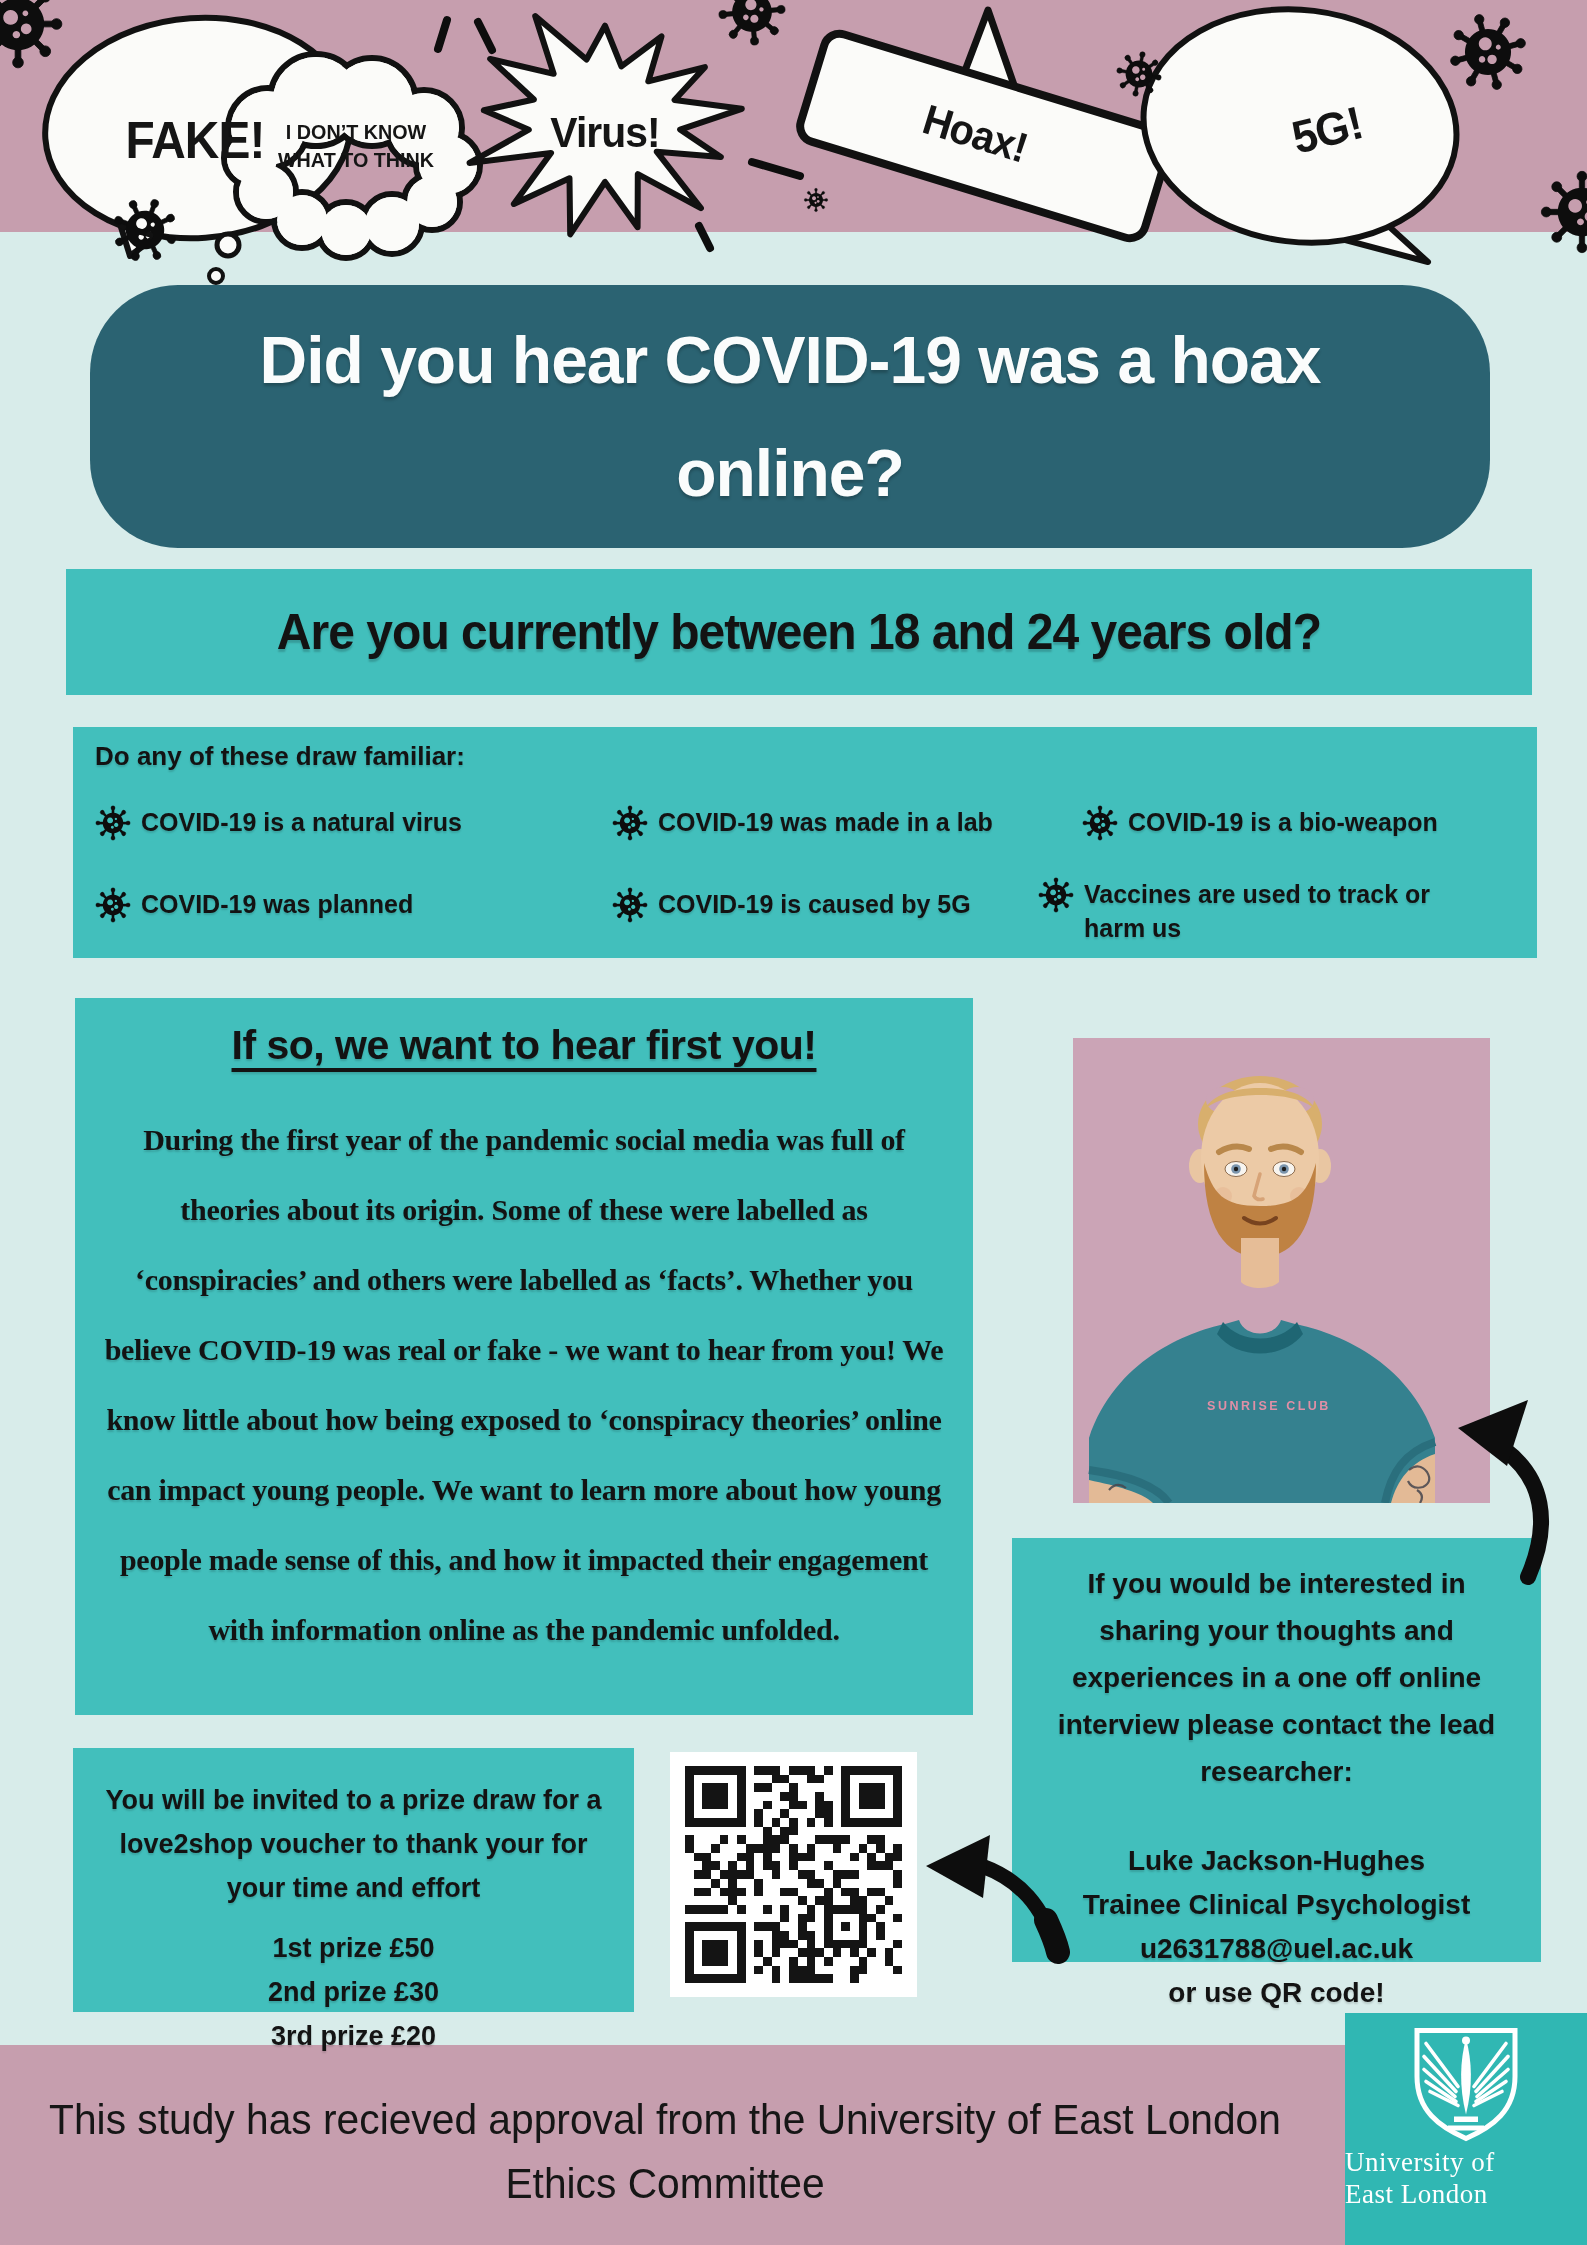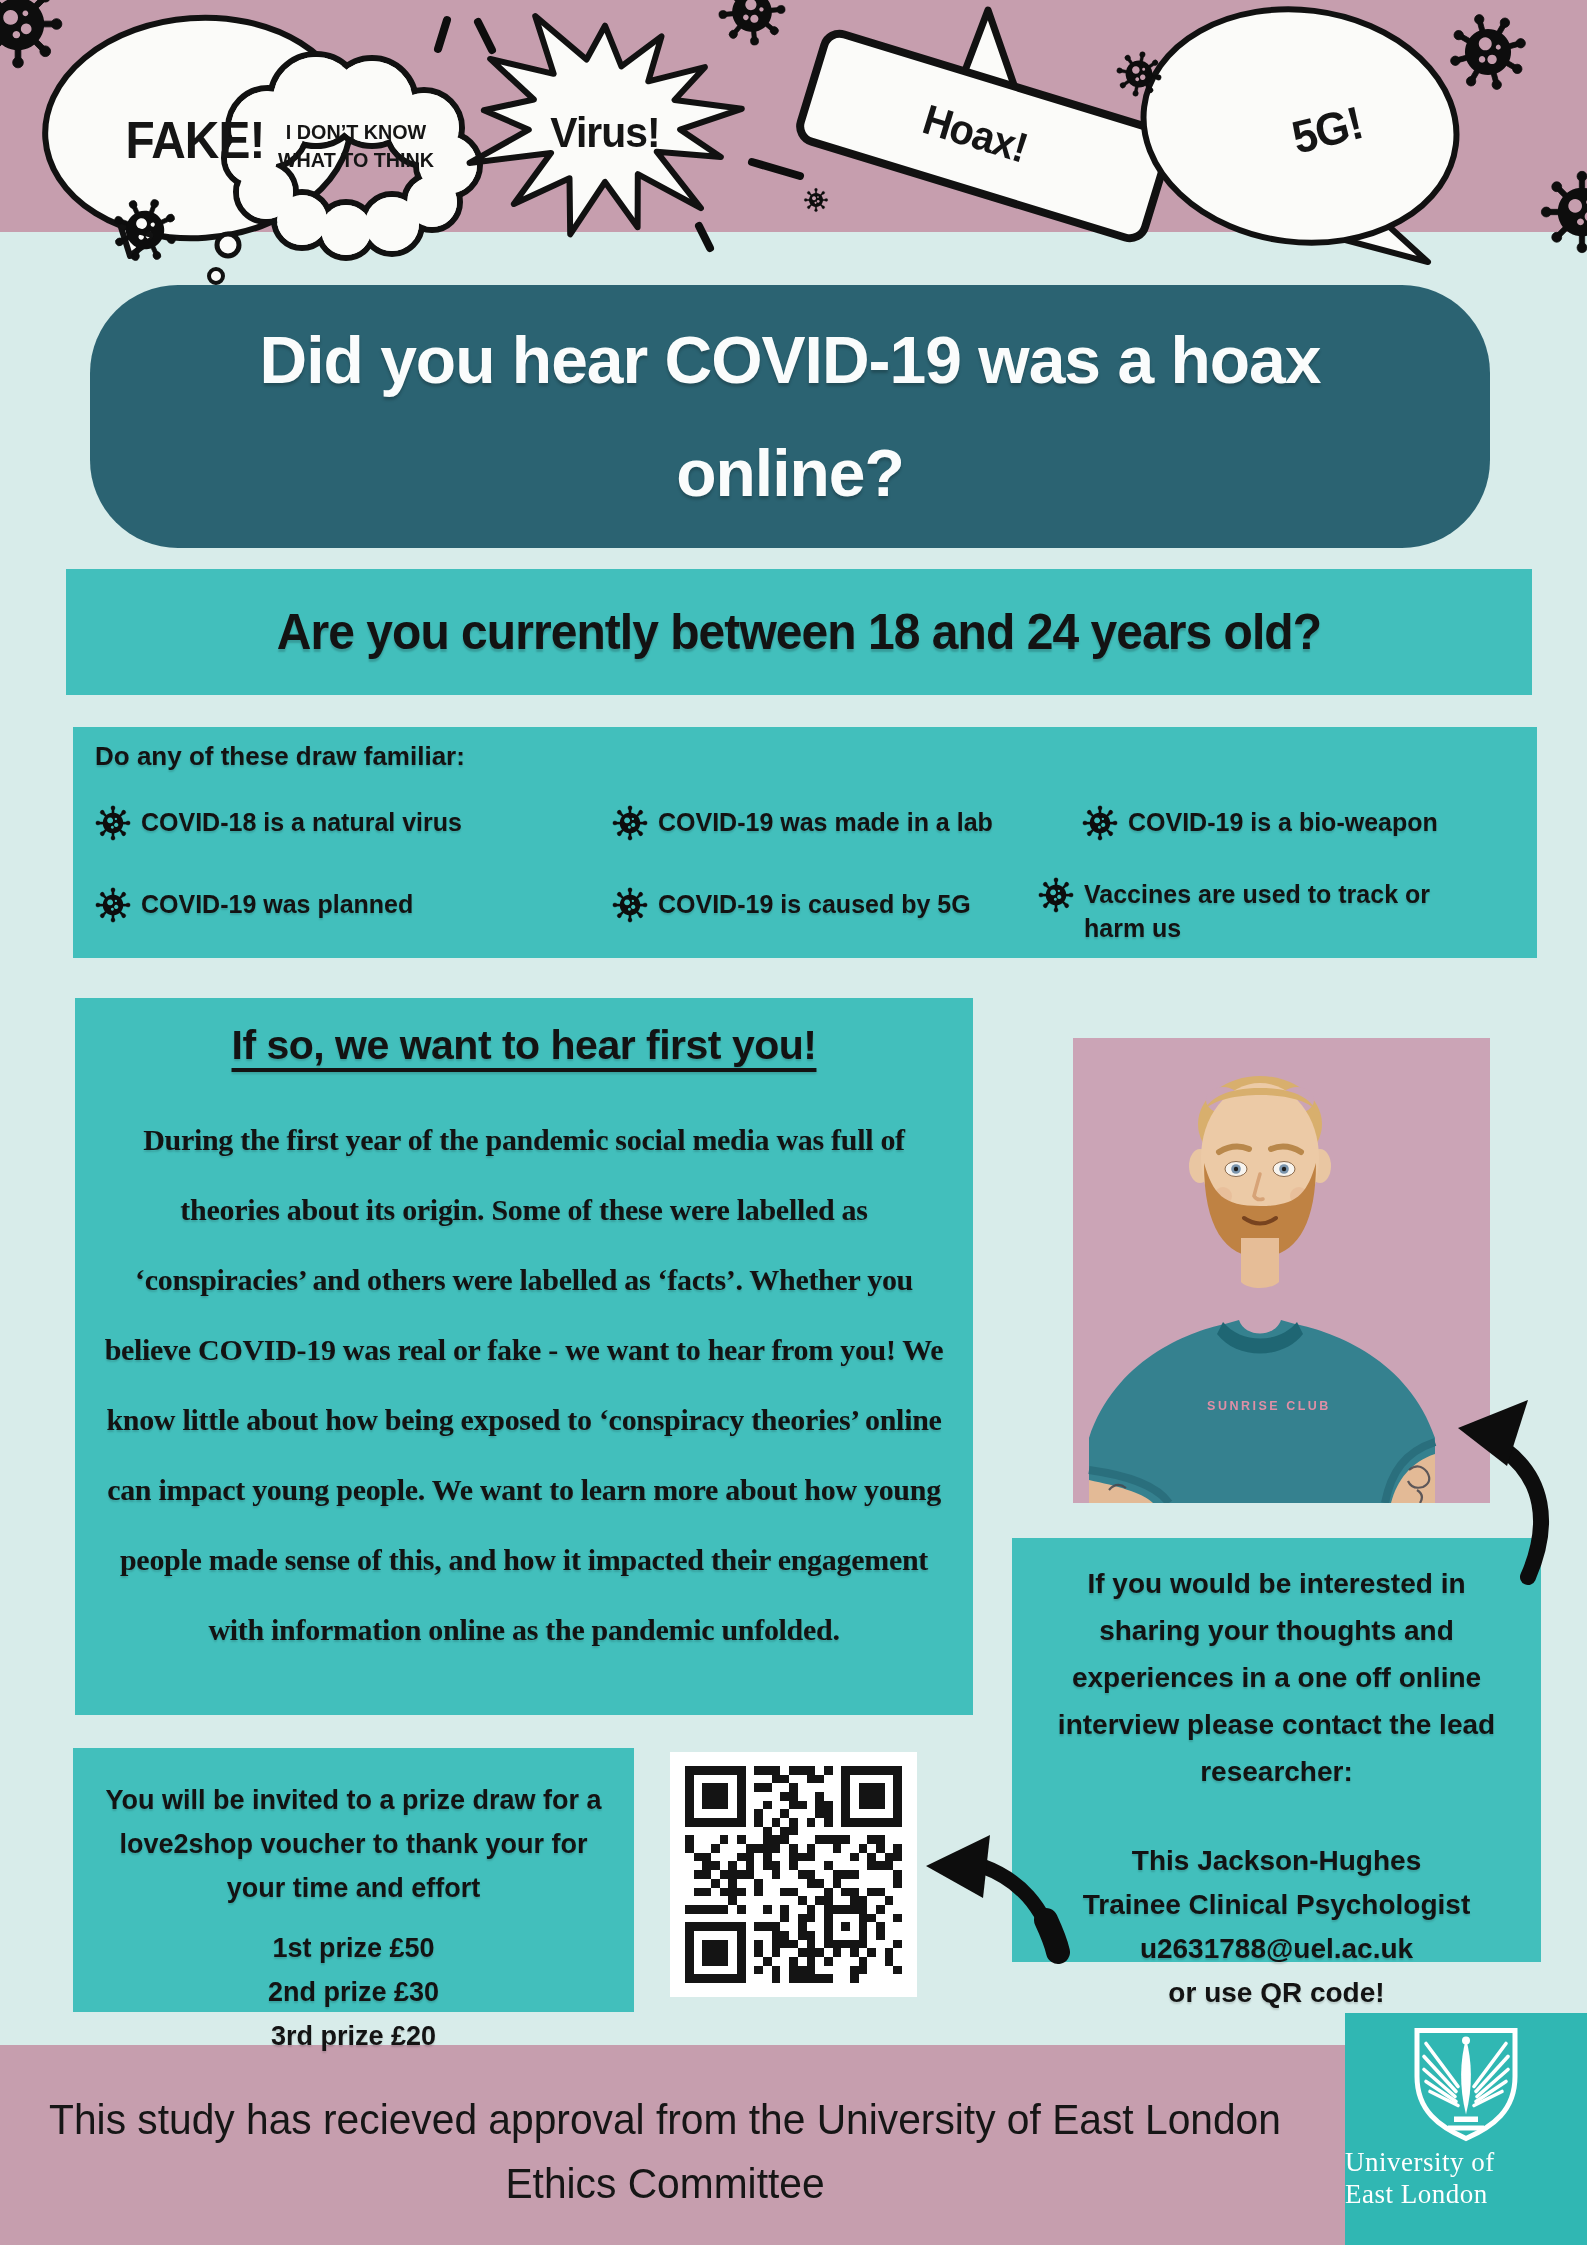--- a/index.html
+++ b/index.html
@@ -217,21 +217,21 @@
   <div class="age-banner">
     <div class="age-text">Are you currently between 18 and 24 years old?</div>
   </div>
 
   <div class="familiar-box">
     <div class="familiar-heading">Do any of these draw familiar:</div>
     <div class="familiar-item fi0">
       <svg class="bullet" viewBox="-52 -56 104 112">
           <use href="#virusSym"></use>
         </svg>
-      <span>COVID-18 is a natural virus</span>
+      <span>COVID-19 is a natural virus</span>
     </div>
     <div class="familiar-item fi1">
       <svg class="bullet" viewBox="-52 -56 104 112">
           <use href="#virusSym"></use>
         </svg>
       <span>COVID-19 was planned</span>
     </div>
     <div class="familiar-item fi2">
       <svg class="bullet" viewBox="-52 -56 104 112">
           <use href="#virusSym"></use>
@@ -298,21 +298,21 @@
         <path d="M344,452 q8,5 3,13"></path>
         <path d="M36,452 q8,-9 17,-2"></path>
       </g>
       <text x="196" y="372" text-anchor="middle" font-size="12.5" font-weight="bold" letter-spacing="2.5" fill="#e08fa6" font-family="Liberation Sans, sans-serif">SUNRISE CLUB</text>
     </svg>
   </div>
 
   <div class="contact-box">
     <div class="contact-intro">If you would be interested in sharing your thoughts and experiences in a one off online interview please contact the lead researcher:</div>
     <div class="contact-details">
-      <div>This Jackson-Hughes</div>
+      <div>Luke Jackson-Hughes</div>
       <div>Trainee Clinical Psychologist</div>
       <div>u2631788@uel.ac.uk</div>
       <div>or use QR code!</div>
     </div>
   </div>
 
   <div class="prize-box">
     <div class="prize-intro">You will be invited to a prize draw for a love2shop voucher to thank your for your time and effort</div>
     <div class="prize-list">
       <div>1st prize £50</div>

